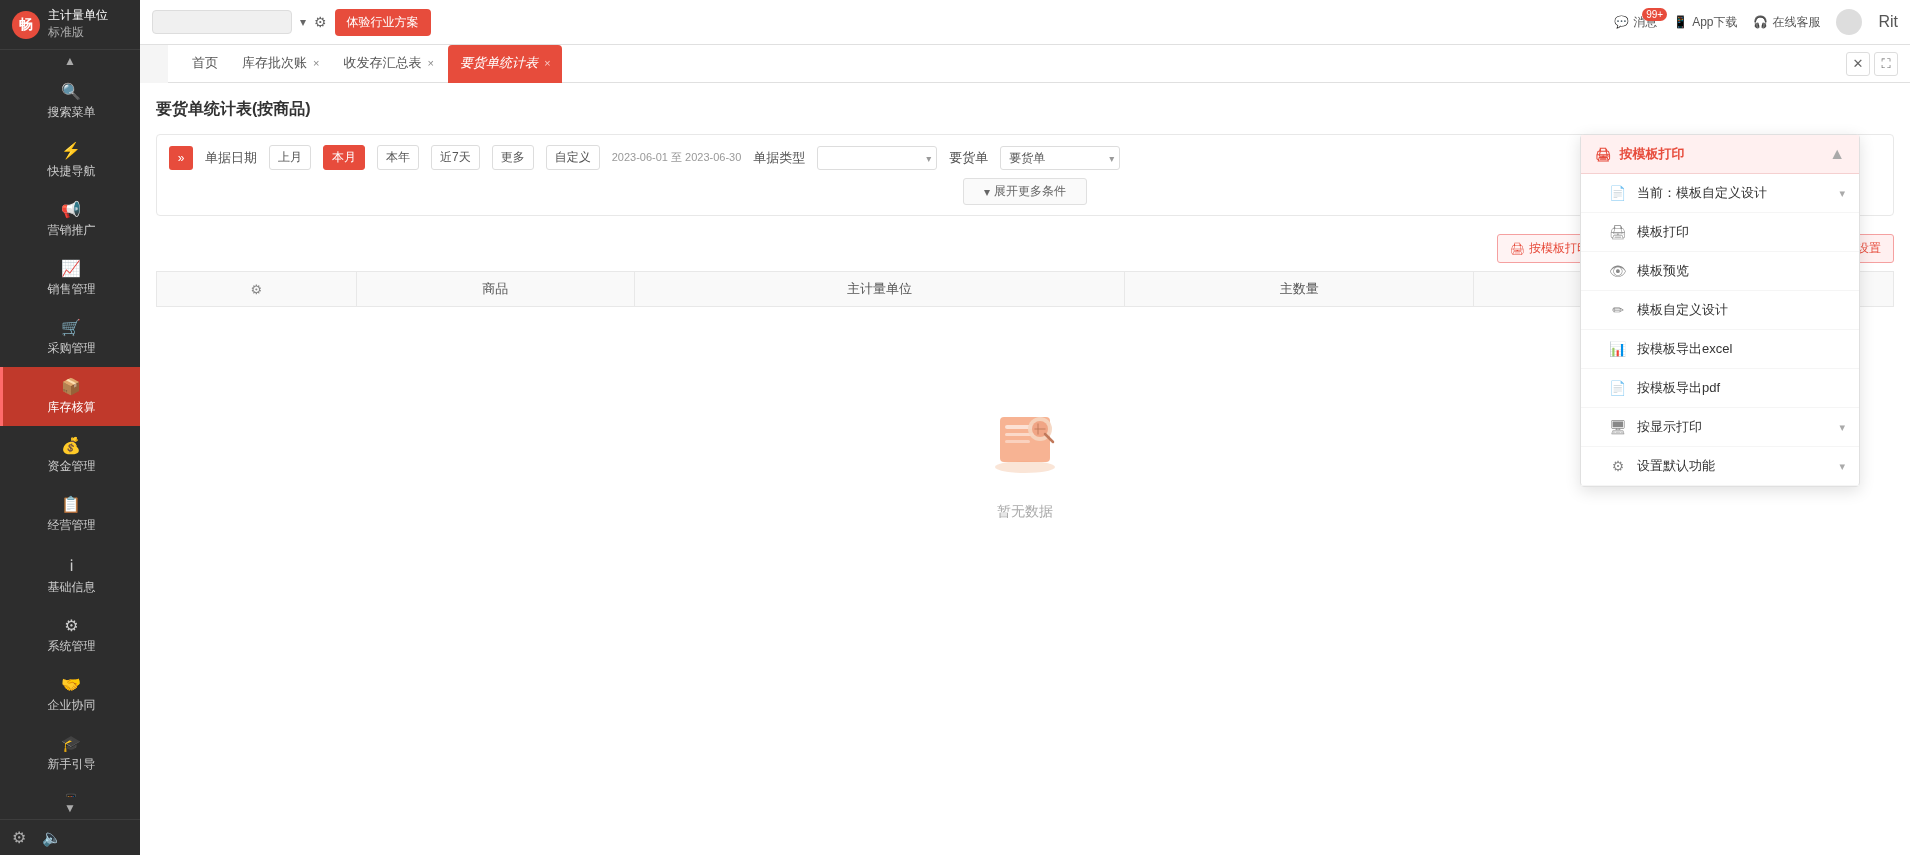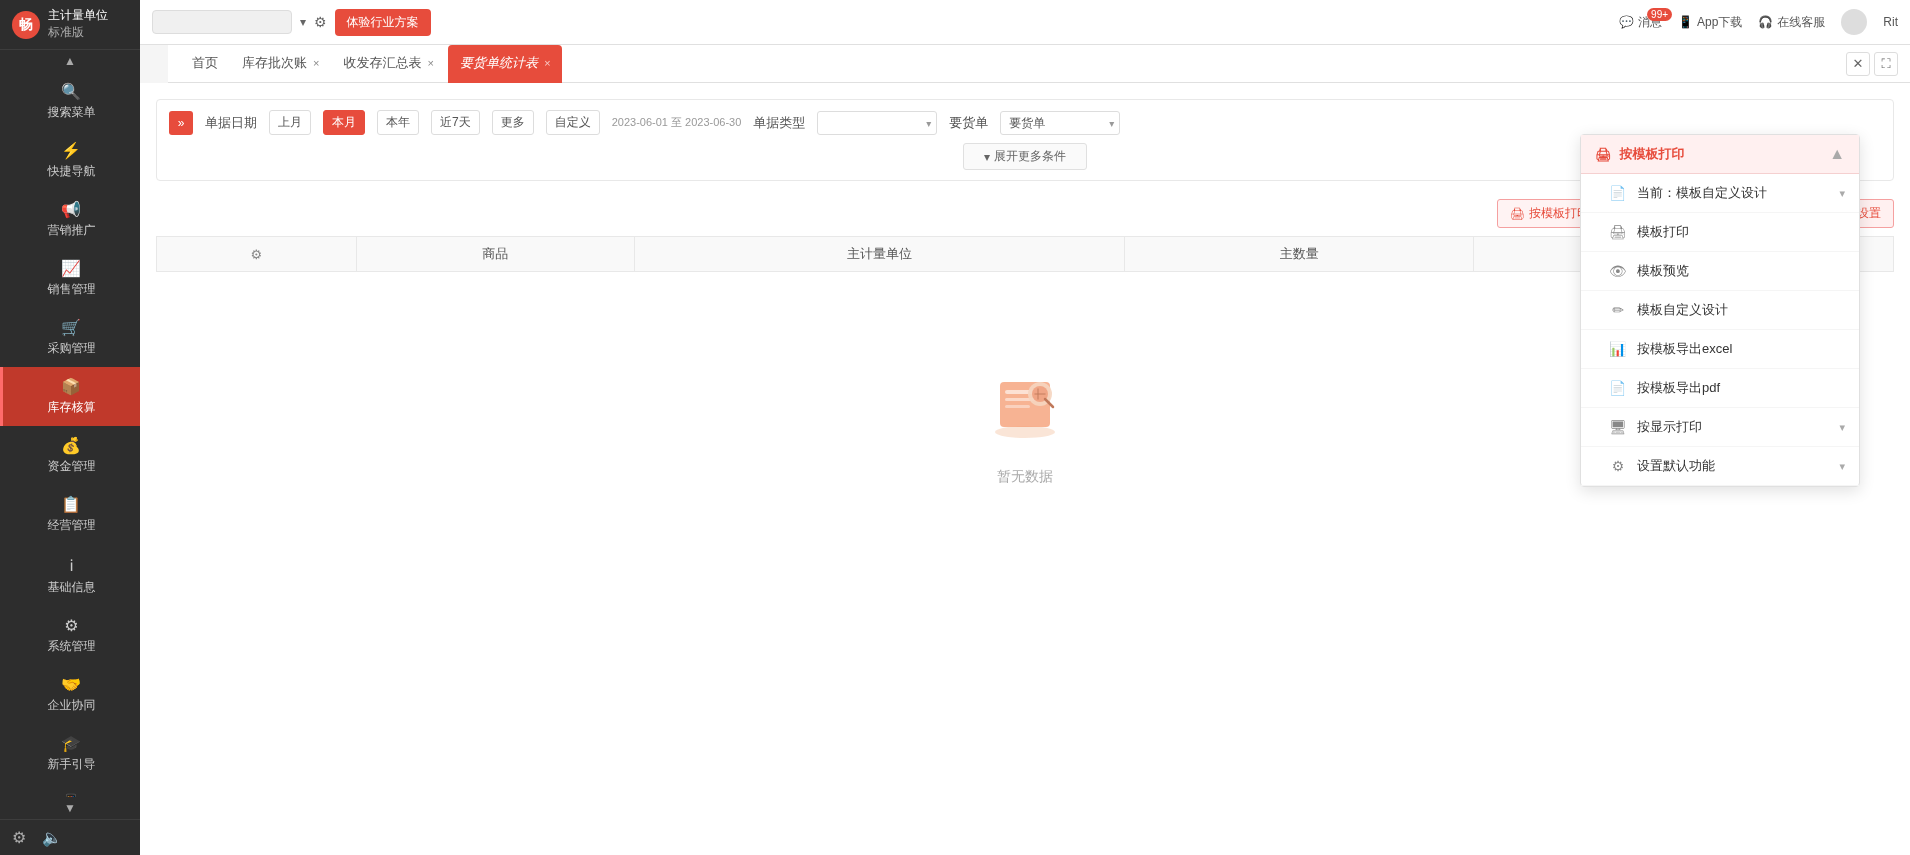--- a/index.html
+++ b/index.html
@@ -112,21 +112,21 @@
       top: -6px;
       right: -10px;
       min-width: 16px;
     }
     .topbar-avatar {
       width: 26px;
       height: 26px;
       background: #ddd;
       border-radius: 50%;
     }
-    .topbar-username { color: #555; font-size: 12px; }
+    .topbar-username { color: #555; font-size: 16px; }
 
     
     .tabs-bar {
       background: #fff;
       border-bottom: 1px solid #e0e0e0;
       display: flex;
       align-items: center;
       padding: 0 12px;
       height: 38px;
       margin-left: 28px;
@@ -500,20 +500,21 @@
     </div>
     <div class="tabs-right">
       <button class="tabs-right-btn">✕</button>
       <button class="tabs-right-btn">⛶</button>
     </div>
   </div>
 
   <div class="content">
     <div class="page-container">
 
+      <div class="page-title">要货单统计表(按商品)</div>
 
       <div class="filter-bar">
         <div class="filter-row">
           <button class="filter-expand-btn">»</button>
           <span class="filter-label">单据日期</span>
           <div class="filter-date-btns">
             <button class="filter-date-btn">上月</button>
             <button class="filter-date-btn active">本月</button>
             <button class="filter-date-btn">本年</button>
             <button class="filter-date-btn">近7天</button>

